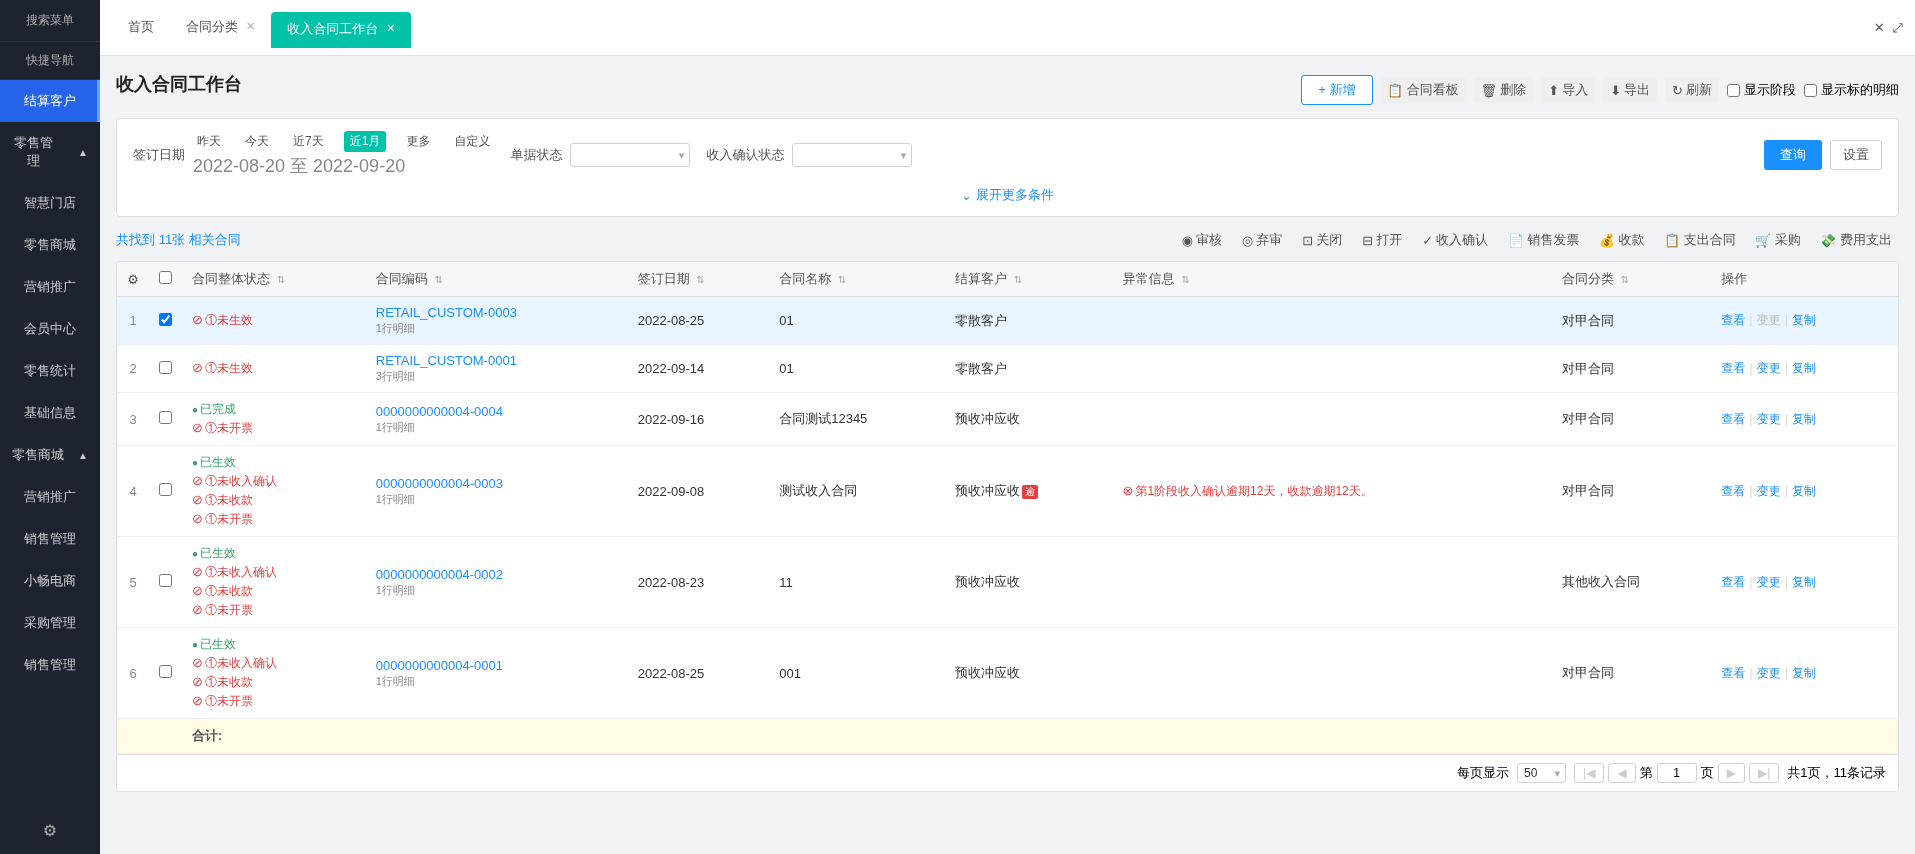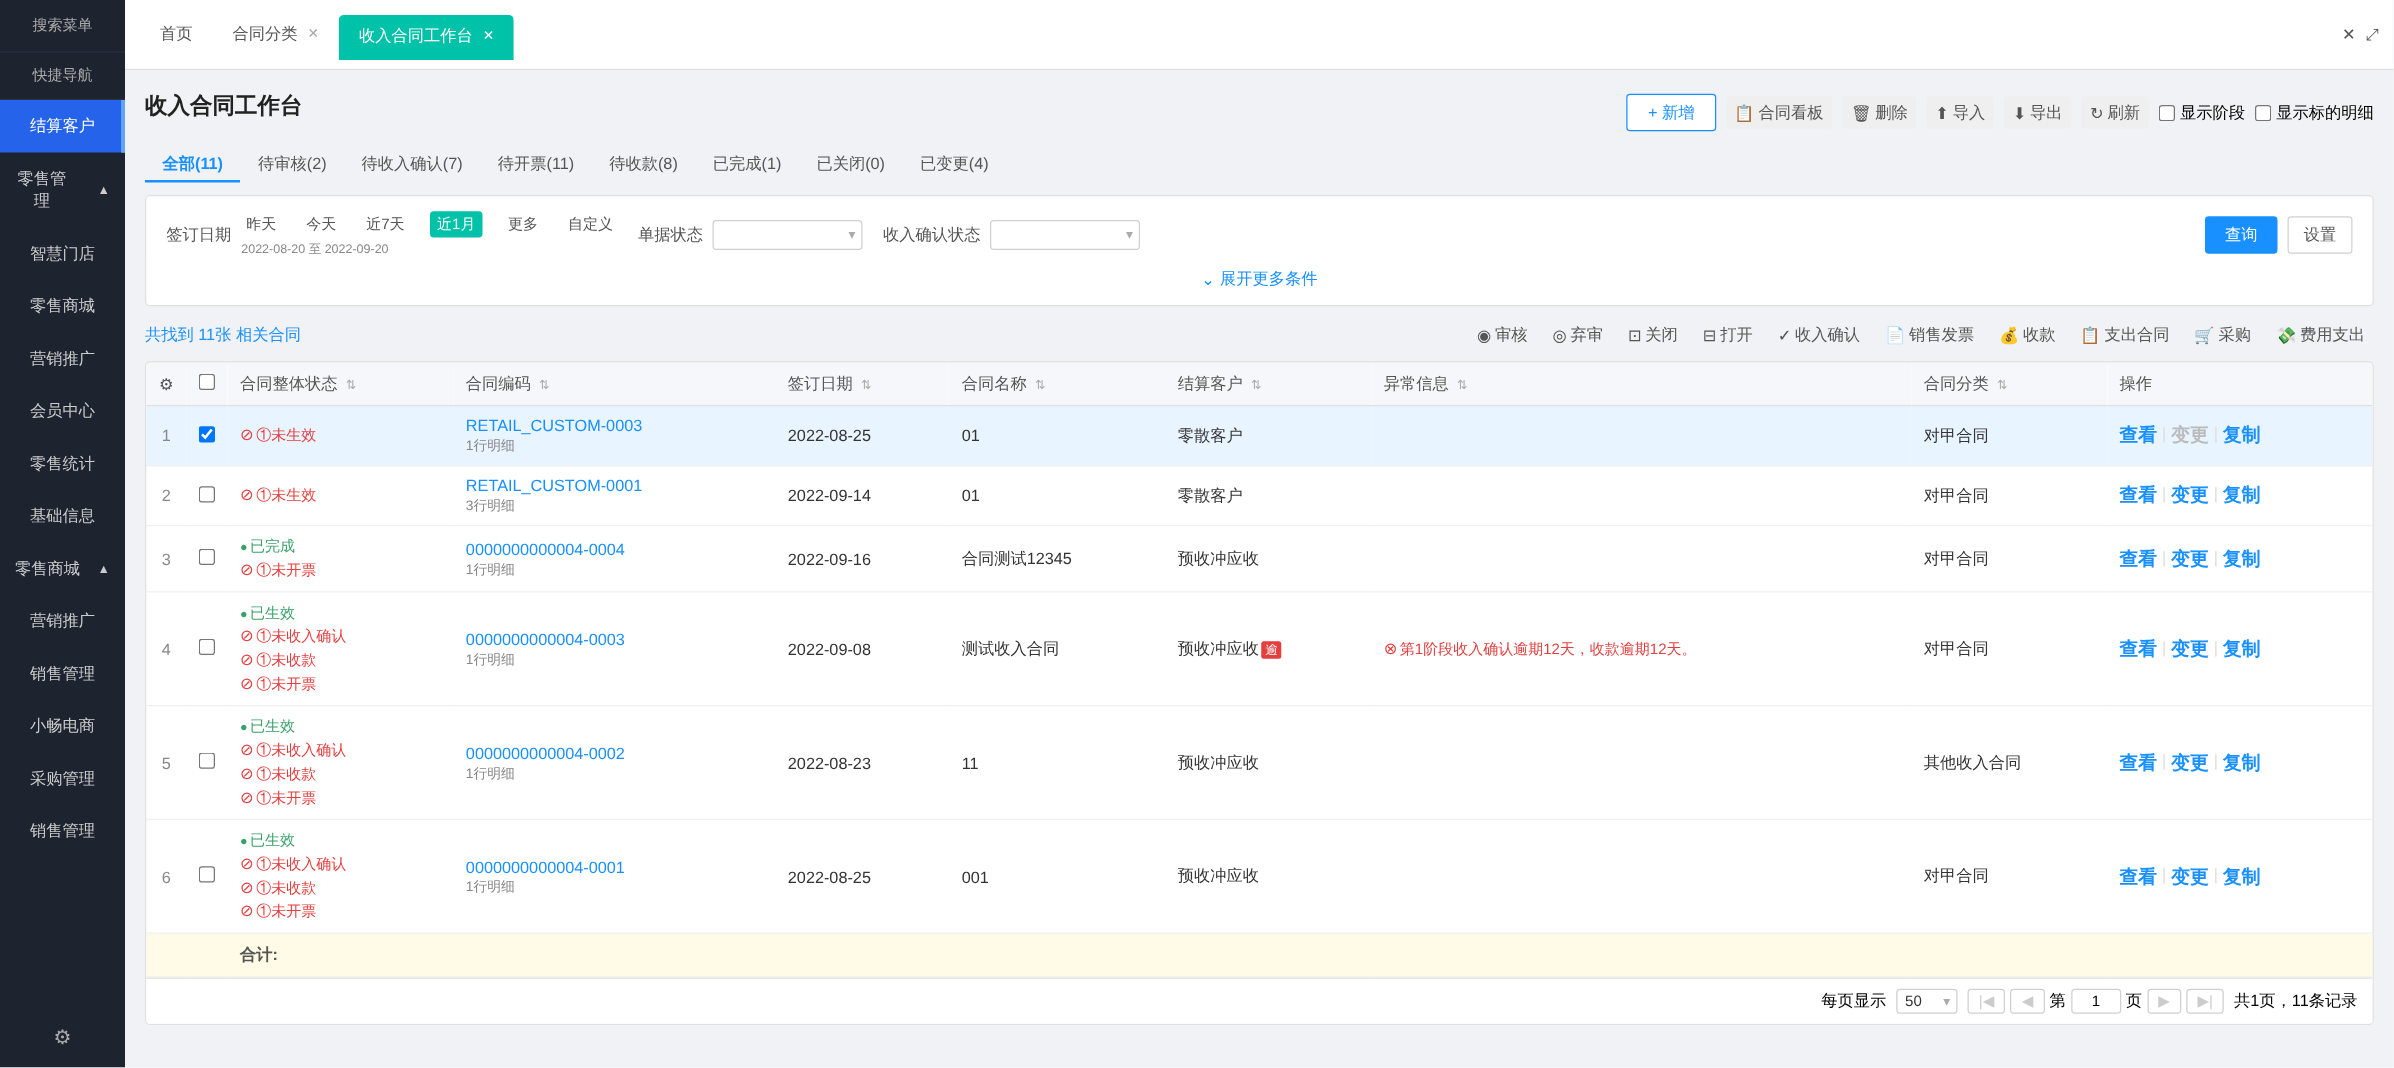--- a/index.html
+++ b/index.html
@@ -35,21 +35,21 @@
     .filter-tab.active { color: #1890ff; border-bottom: 2px solid #1890ff; font-weight: bold; }
 
     
     .search-bar { background: #fff; border: 1px solid #e0e0e0; border-radius: 4px; padding: 12px 16px; margin-bottom: 10px; }
     .search-row { display: flex; align-items: center; gap: 16px; flex-wrap: wrap; }
     .search-field { display: flex; align-items: center; gap: 8px; }
     .search-field label { color: #555; font-size: 13px; white-space: nowrap; }
     .date-options { display: flex; gap: 16px; align-items: center; }
     .date-opt { color: #555; cursor: pointer; font-size: 12px; padding: 2px 4px; }
     .date-opt.active { background: #00c2a8; color: #fff; border-radius: 3px; padding: 2px 6px; }
-    .date-range { color: #888; font-size: 10px; margin-top: 2px; }
+    .date-range { color: #888; font-size: 18px; margin-top: 2px; }
     .search-select { border: 1px solid #d0d0d0; border-radius: 3px; padding: 4px 24px 4px 8px; font-size: 12px; color: #555; background: #fff; appearance: none; cursor: pointer; min-width: 120px; }
     .select-wrapper { position: relative; display: inline-block; }
     .select-wrapper::after { content: '▾'; position: absolute; right: 6px; top: 50%; transform: translateY(-50%); color: #aaa; pointer-events: none; font-size: 11px; }
     .expand-btn { color: #1890ff; cursor: pointer; font-size: 12px; display: flex; align-items: center; gap: 4px; }
     .btn-query { background: #1890ff; color: #fff; border: none; border-radius: 3px; padding: 5px 16px; cursor: pointer; font-size: 13px; }
     .btn-setting { background: #fff; color: #555; border: 1px solid #d0d0d0; border-radius: 3px; padding: 5px 12px; cursor: pointer; font-size: 13px; margin-left: 4px; }
 
     
     .toolbar { display: flex; align-items: center; gap: 4px; margin-bottom: 8px; }
     .toolbar-left { color: #555; font-size: 13px; }
@@ -62,21 +62,21 @@
     table { width: 100%; border-collapse: collapse; font-size: 12px; }
     thead tr { background: #f5f7fa; }
     th { padding: 8px 10px; text-align: left; color: #555; font-weight: normal; border-bottom: 1px solid #e0e0e0; white-space: nowrap; position: relative; }
     th .sort-icon { color: #aaa; font-size: 10px; margin-left: 3px; }
     td { padding: 8px 10px; border-bottom: 1px solid #f0f0f0; color: #333; vertical-align: middle; }
     tr.selected { background: #e8f4ff; }
     .row-num { color: #888; text-align: center; }
     .contract-link { color: #1890ff; text-decoration: none; cursor: pointer; display: block; }
     .contract-sub { color: #888; font-size: 11px; }
     .action-links { display: flex; gap: 4px; }
-    .action-link { color: #1890ff; cursor: pointer; font-size: 15px; font-weight: bold; }
+    .action-link { color: #1890ff; cursor: pointer; font-size: 12px; }
     .action-link.disabled { color: #bbb; cursor: default; }
     .action-sep { color: #ddd; }
     .warning-tag { display: inline-block; background: #e53e3e; color: #fff; border-radius: 2px; font-size: 10px; padding: 0 3px; margin-left: 2px; }
     .total-row { background: #fffbe6; }
     .total-row td { font-weight: bold; color: #555; }
 
     
     .pagination { display: flex; align-items: center; justify-content: flex-end; padding: 8px 12px; border-top: 1px solid #e0e0e0; background: #fff; gap: 8px; }
     .page-size-select { border: 1px solid #d0d0d0; border-radius: 3px; padding: 2px 20px 2px 6px; font-size: 12px; color: #333; background: #fff; cursor: pointer; appearance: none; }
     .page-nav { display: flex; align-items: center; gap: 4px; }
@@ -200,30 +200,20 @@
           <input type="checkbox" style="">
           <span>显示阶段</span>
         </label>
         <label style="display:flex;align-items:center;gap:4px;font-size:12px;cursor:pointer;">
           <input type="checkbox" style="">
           <span>显示标的明细</span>
         </label>
       </div>
     </div>
 
-    <div class="filter-tabs">
-      <div class="filter-tab active">全部(11)</div>
-      <div class="filter-tab">待审核(2)</div>
-      <div class="filter-tab">待收入确认(7)</div>
-      <div class="filter-tab">待开票(11)</div>
-      <div class="filter-tab">待收款(8)</div>
-      <div class="filter-tab">已完成(1)</div>
-      <div class="filter-tab">已关闭(0)</div>
-      <div class="filter-tab">已变更(4)</div>
-    </div>
 
     <div class="search-bar">
       <div class="search-row">
         <div class="search-field">
           <label>签订日期</label>
           <div style="display:flex;flex-direction:column;">
             <div class="date-options">
               <span class="date-opt">昨天</span>
               <span class="date-opt">今天</span>
               <span class="date-opt">近7天</span>

